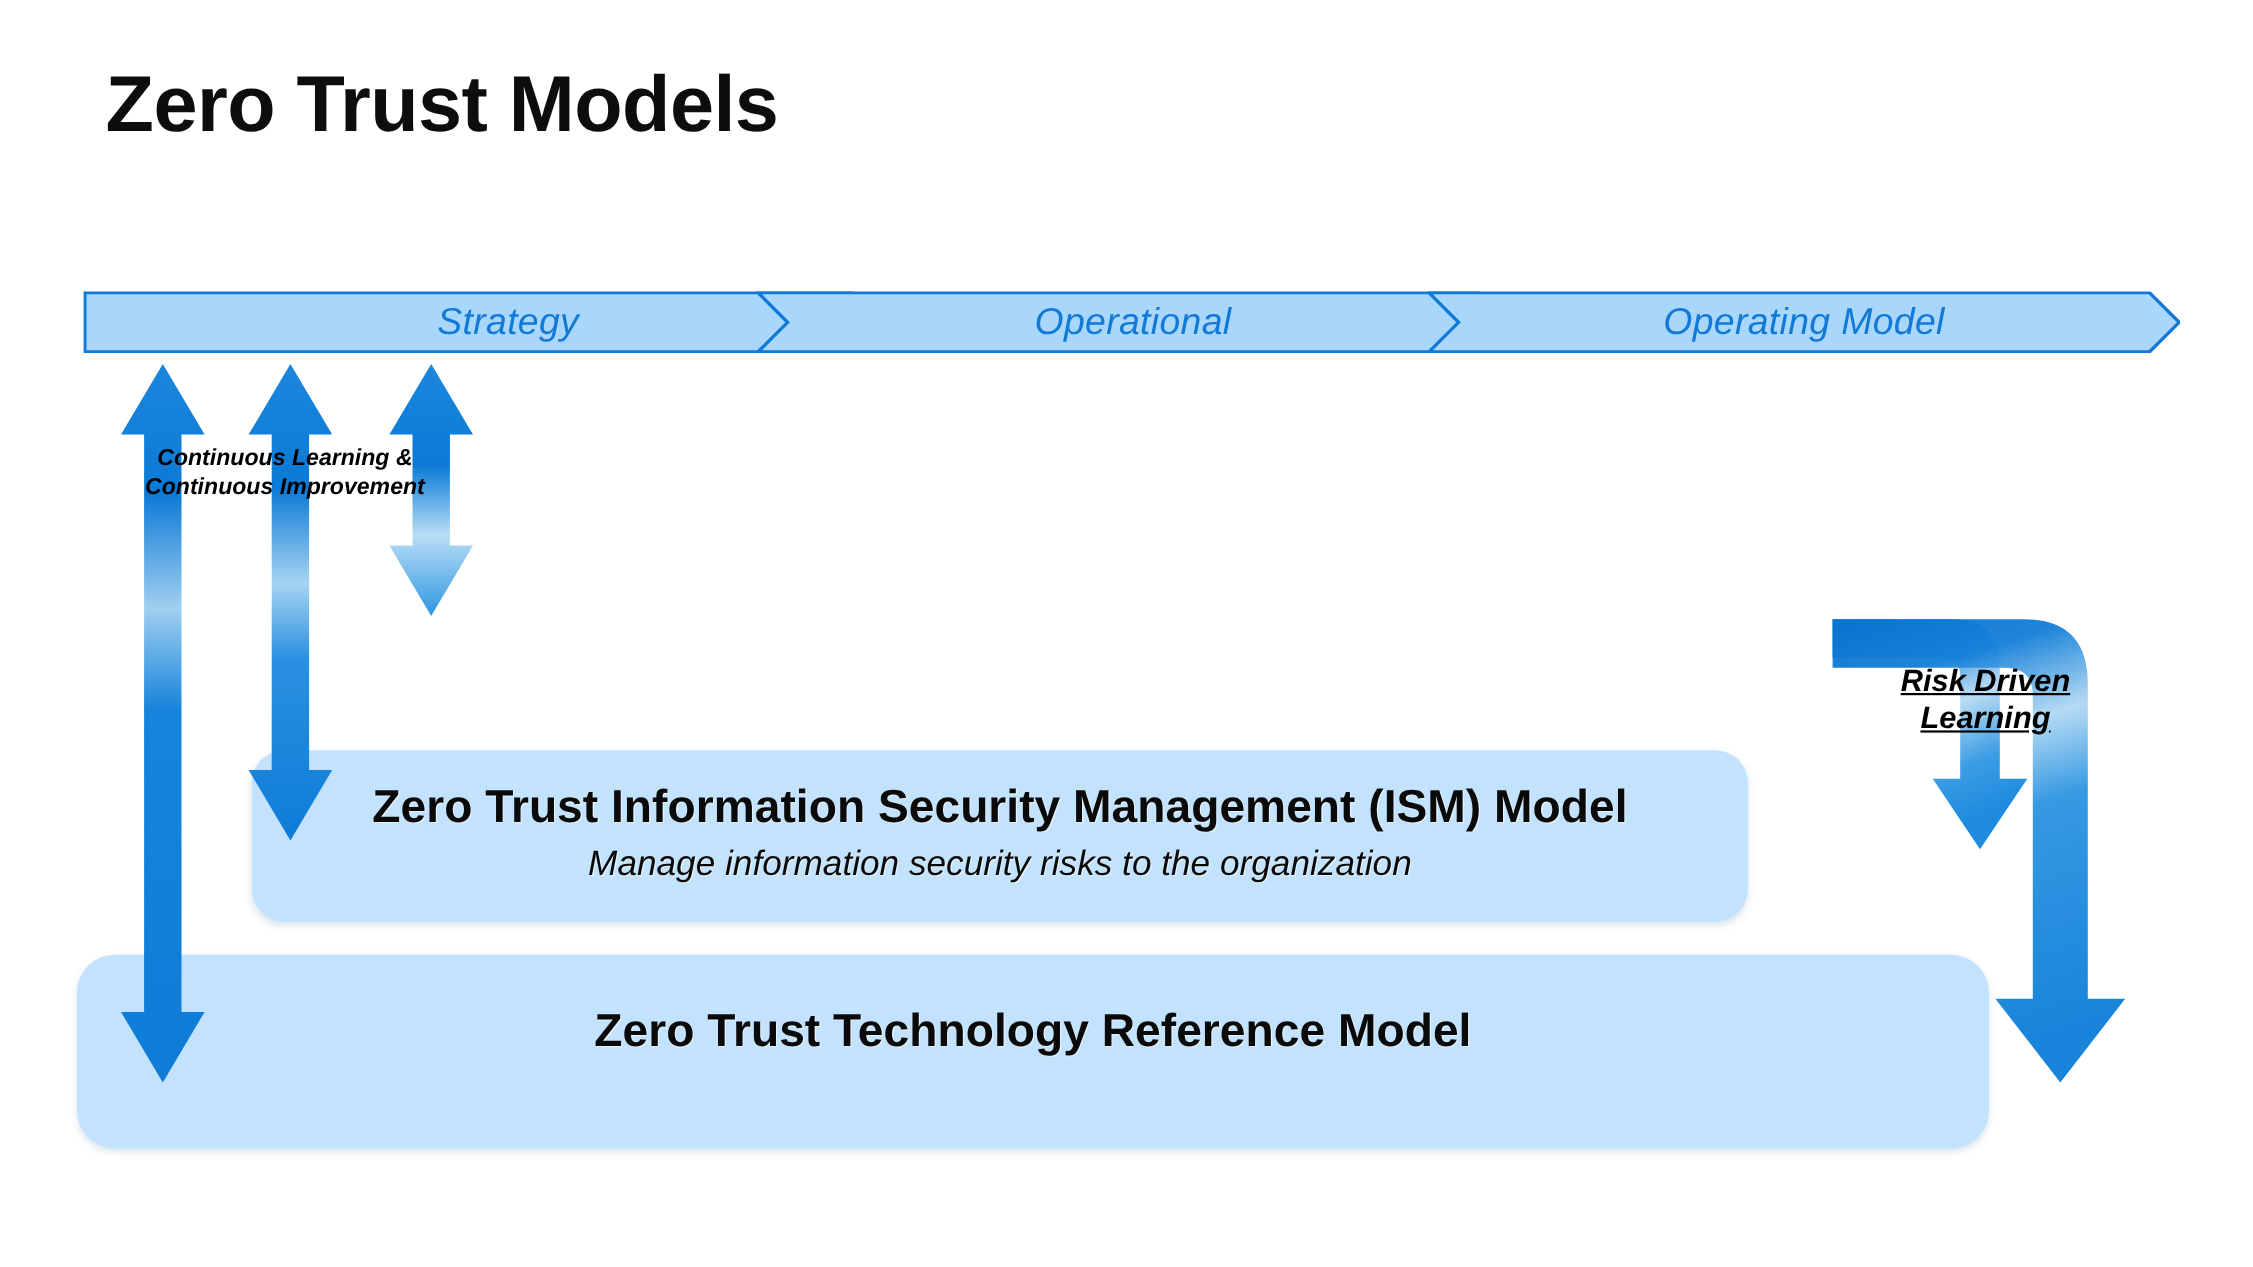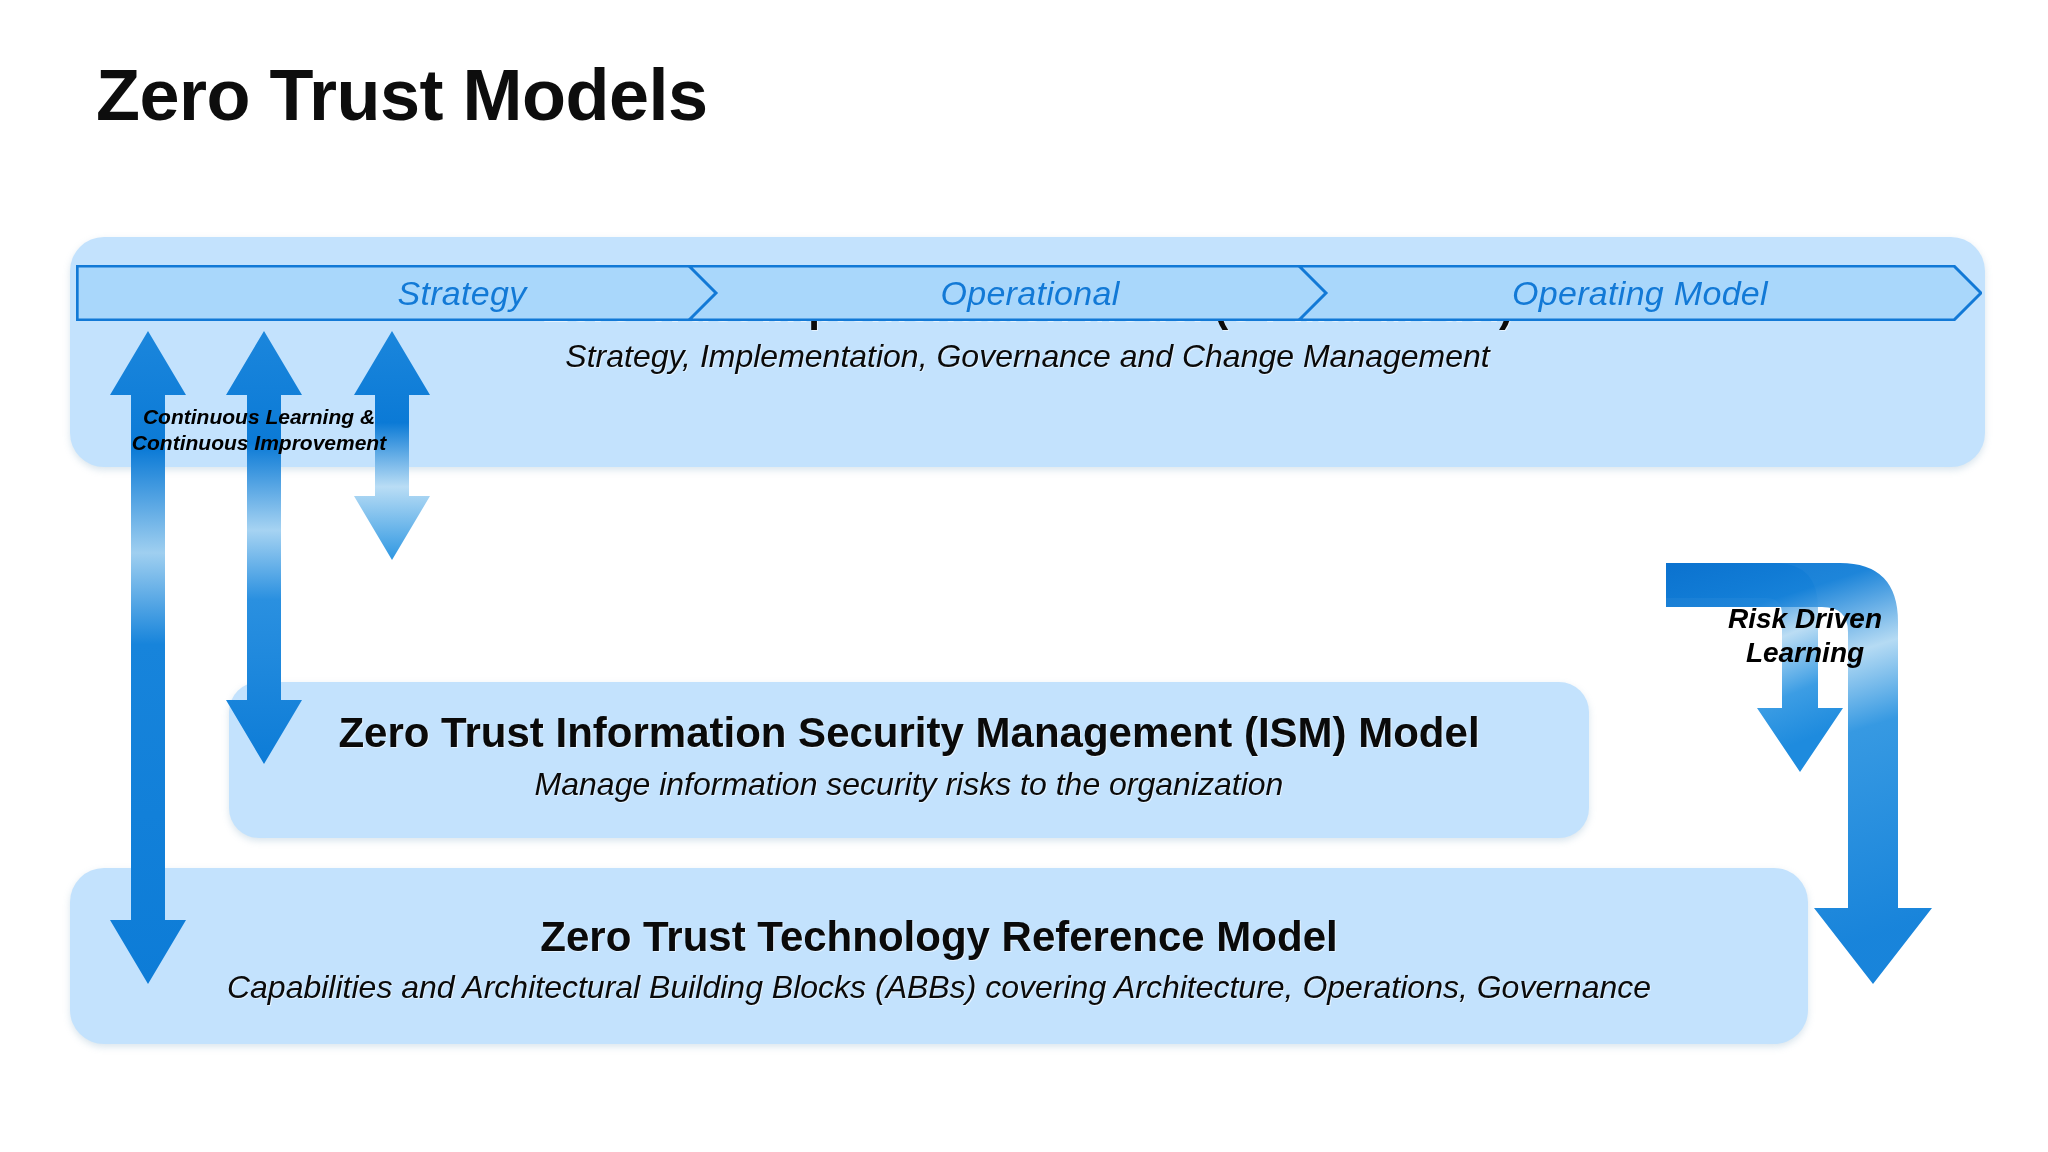--- a/index.html
+++ b/index.html
@@ -68,39 +68,35 @@
   }
   .lbl-cl{
     left:64px;top:404px;width:390px;font-size:21px;
   }
   .lbl-cl::before{
     content:"";position:absolute;left:10px;top:-4px;width:372px;height:80px;
     background:radial-gradient(ellipse at center, rgba(255,255,255,.92) 0%, rgba(255,255,255,.80) 52%, rgba(255,255,255,0) 78%);
     z-index:-1;
   }
   .lbl-rd{
-    left:1700px;top:602px;width:210px;font-size:28px;
+    left:1700px;top:602px;width:210px;font-size:28px;text-decoration:underline;
   }
   .lbl-rd::before{
     content:"";position:absolute;left:-6px;top:-6px;width:222px;height:80px;
     background:radial-gradient(ellipse at center, rgba(255,255,255,.80) 0%, rgba(255,255,255,.62) 50%, rgba(255,255,255,0) 80%);
     z-index:-1;
   }
 </style>
 </head>
 <body>
 
 <div id="stage">
 
   <div class="page-title">Zero Trust Models</div>
 
-  <div class="band band-impl">
-    <div class="band-text band-title impl-title">Zero Trust Implementation Model (3 Pillar Model)</div>
-    <div class="band-text band-sub impl-sub">Strategy, Implementation, Governance and Change Management</div>
-  </div>
 
   <div class="chevron-strip">
     <div class="chev chev-1">
       <svg viewBox="0 0 684 56" preserveAspectRatio="none">
         <polygon points="1,1 656,1 683,28 656,55 1,55" fill="#A9D7FB" stroke="#1279D6" stroke-width="3"></polygon>
       </svg>
       <span>Strategy</span>
     </div>
     <div class="chev chev-2">
       <svg viewBox="0 0 684 56" preserveAspectRatio="none">
@@ -117,21 +113,20 @@
   </div>
 
 
   <div class="band band-ism">
     <div class="band-text band-title ism-title">Zero Trust Information Security Management (ISM) Model</div>
     <div class="band-text band-sub ism-sub">Manage information security risks to the organization</div>
   </div>
 
   <div class="band band-tech">
     <div class="band-text band-title tech-title">Zero Trust Technology Reference Model</div>
-    <div class="band-text band-sub tech-sub">Capabilities and Architectural Building Blocks (ABBs) covering Architecture, Operations, Governance</div>
   </div>
 
   <svg class="arrows" viewBox="0 0 2048 1152">
     <defs>
       <linearGradient id="gradV" x1="0" y1="0" x2="0" y2="1">
         <stop offset="0%" stop-color="#1B86DC"></stop>
         <stop offset="18%" stop-color="#0B7AD6"></stop>
         <stop offset="34%" stop-color="#9FCFF0"></stop>
         <stop offset="48%" stop-color="#1784DB"></stop>
         <stop offset="100%" stop-color="#0D7CD7"></stop>

